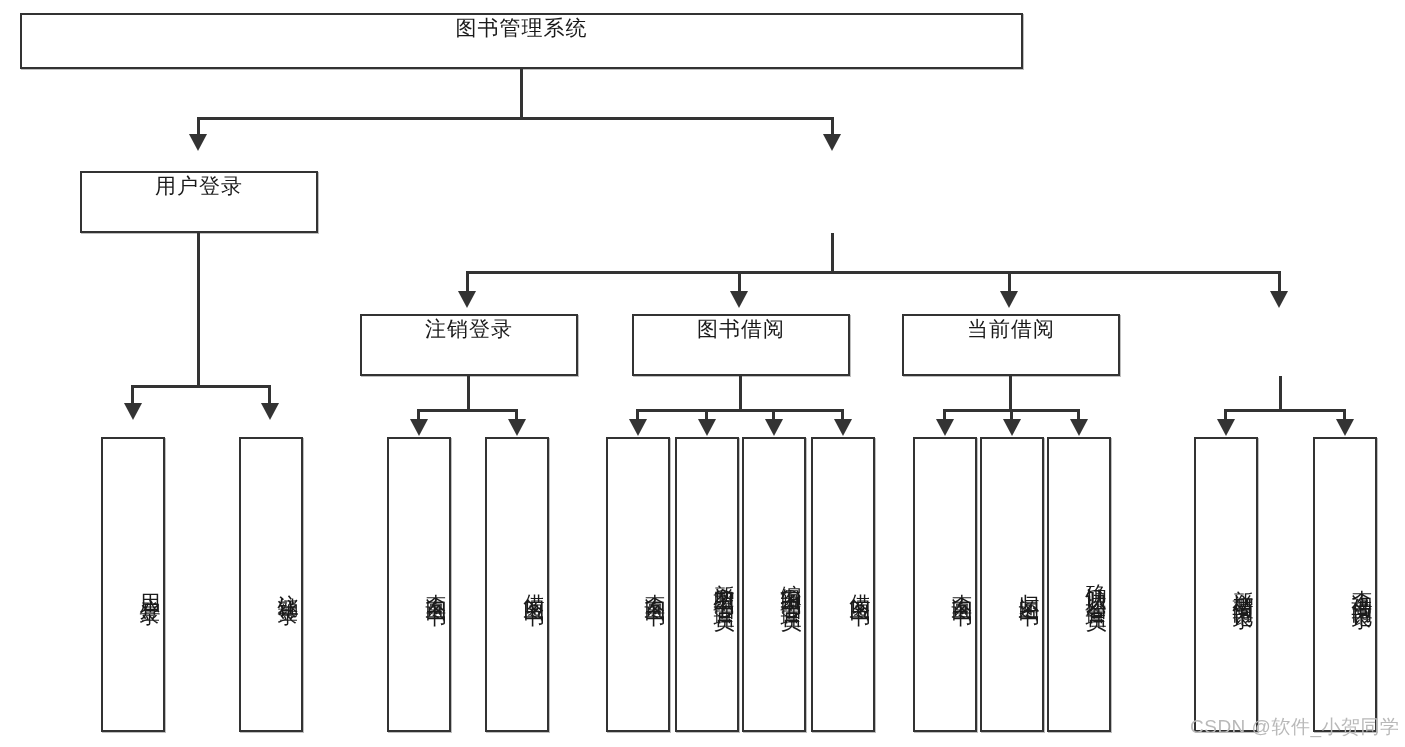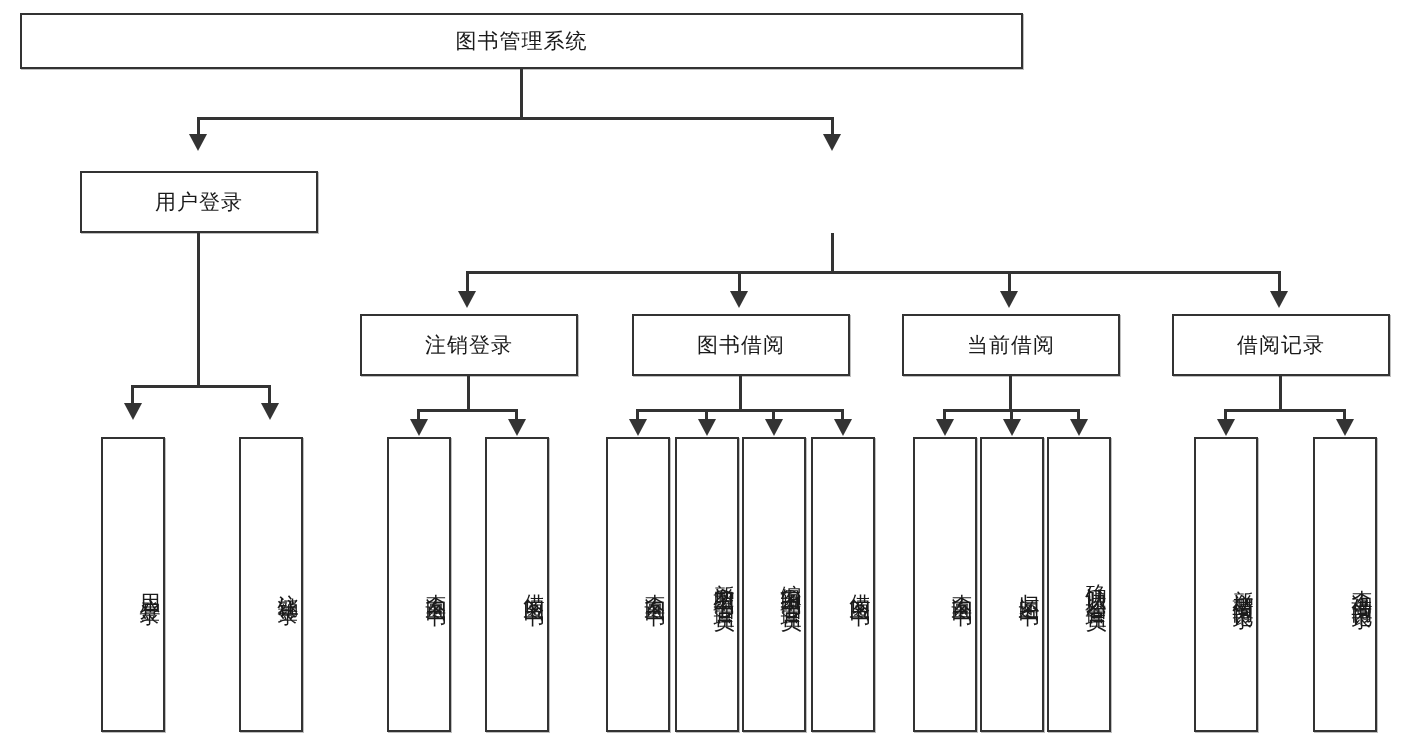--- a/index.html
+++ b/index.html
@@ -16,21 +16,20 @@
     height: 747px;
     background: #ffffff;
     overflow: hidden;
   }
   .node {
     position: absolute;
     box-sizing: border-box;
     border: 2px solid #333333;
     background: #ffffff;
     display: flex;
-    align-items: center;
     justify-content: center;
     color: #1a1a1a;
     text-align: center;
     box-shadow: 1px 1px 0 rgba(0,0,0,0.25);
   }
   .node.horiz {
     font-size: 21px;
     letter-spacing: 1px;
     line-height: 1.2;
   }
@@ -107,23 +106,20 @@
 
   <div class="node horiz" style="left:360px; top:314px; width:218px; height:62px;">
     <span>注销登录</span>
   </div>
   <div class="node horiz" style="left:902px; top:314px; width:218px; height:62px;">
     <span>当前借阅</span>
   </div>
   <div class="node horiz" style="left:632px; top:314px; width:218px; height:62px;">
     <span>图书借阅</span>
   </div>
-  <div class="node horiz" style="left:1172px; top:314px; width:218px; height:62px;">
-    <span>借阅记录</span>
-  </div>
 
   <div class="edge v" style="left:467px; top:376px; width:3px; height:33px;"></div>
   <div class="edge h" style="left:417px; top:409px; width:100px; height:3px;"></div>
   <div class="edge v" style="left:417px; top:409px; width:3px; height:12px;"></div>
   <div class="edge v" style="left:515px; top:409px; width:3px; height:12px;"></div>
   <div class="arrow" style="left:410px; top:419px;"></div>
   <div class="arrow" style="left:508px; top:419px;"></div>
 
   <div class="edge v" style="left:739px; top:376px; width:3px; height:33px;"></div>
   <div class="edge h" style="left:636px; top:409px; width:208px; height:3px;"></div>
@@ -189,14 +185,15 @@
     <span>确认归还（管理员）</span>
   </div>
 
   <div class="node vert" style="left:1194px; top:437px; width:64px; height:295px;">
     <span>新增借阅记录</span>
   </div>
   <div class="node vert" style="left:1313px; top:437px; width:64px; height:295px;">
     <span>查询借阅记录</span>
   </div>
 
+  <div class="watermark" style="left:1190px; top:714px;">CSDN @软件_小贺同学</div>
 
 </div>
 
 </body></html>

